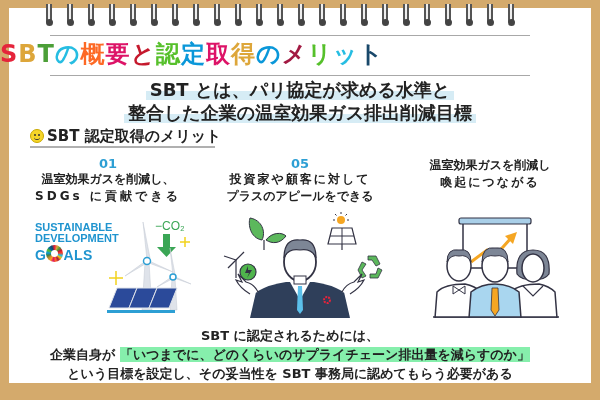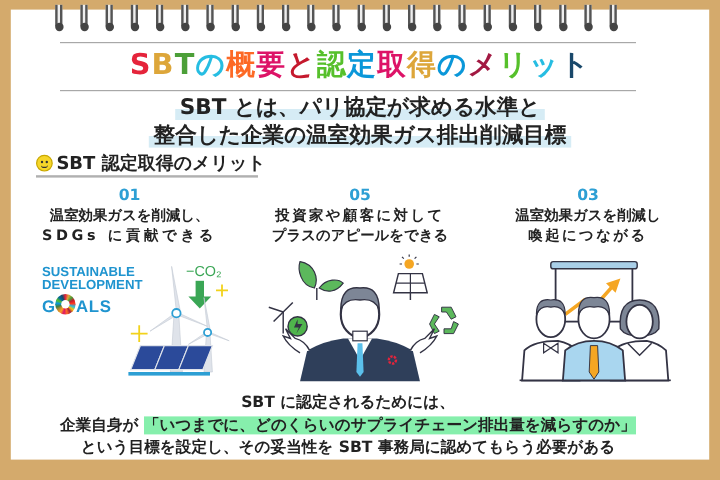--- a/index.html
+++ b/index.html
@@ -4,21 +4,21 @@
 <style>
   * { box-sizing: border-box; margin: 0; padding: 0; }
   html, body { width: 600px; height: 400px; overflow: hidden; }
   body { background: #d4aa6c; font-family: "DejaVu Sans", sans-serif; position: relative; }
   .paper { position: absolute; left: 9px; top: 8px; width: 582px; height: 375px; background: #ffffff; }
   .rings { position: absolute; left: 0; top: 0; width: 600px; height: 30px; }
   .ring { position: absolute; top: 4px; width: 6px; height: 22px; }
   .ring .bar { position: absolute; left: 0; top: 0; width: 6px; height: 18px; border-left: 2px solid #555; border-right: 2px solid #555; background: #eee; }
   .ring .dot { position: absolute; left: 0; top: 15px; width: 7px; height: 7px; border-radius: 50%; background: #444; }
   .top-rule { position: absolute; left: 50px; width: 480px; top: 35px; height: 1px; background: #a8a8a8; }
-  .title { position: absolute; left: 0; width: 600px; top: 38px; text-align: center; font-size: 24px; font-weight: bold; letter-spacing: 1px; white-space: nowrap; }
+  .title { position: absolute; left: 0; width: 600px; top: 38px; font-size: 24px; font-weight: bold; letter-spacing: 1px; white-space: nowrap; }
   .title span { display: inline-block; }
   .mid-rule { position: absolute; left: 50px; width: 480px; top: 75px; height: 1px; background: #a8a8a8; }
   .lead { position: absolute; left: 0; width: 600px; top: 78px; text-align: center; font-size: 18px; font-weight: bold; color: #222; line-height: 23px; }
   .lead .hl { background: linear-gradient(transparent 55%, #d6ecf5 55%); padding: 0 4px; margin-top: 12px; }
   .section-head { position: absolute; left: 30px; top: 126px; height: 22px; width: 185px; border-bottom: 2px solid #b0b0b0; display: flex; align-items: center; }
   .smiley { width: 14px; height: 14px; border-radius: 50%; background: #f6d629; border: 1px solid #c9a800; position: relative; margin-right: 3px; flex: none; }
   .smiley::before { content: ""; position: absolute; left: 3px; top: 4px; width: 2px; height: 2px; background: #333; border-radius: 50%; box-shadow: 4px 0 0 #333; }
   .smiley::after { content: ""; position: absolute; left: 3px; top: 6px; width: 6px; height: 3px; border-bottom: 1px solid #333; border-radius: 0 0 4px 4px; }
   .section-head .txt { font-size: 15px; font-weight: bold; color: #222; white-space: nowrap; }
   .benefit { position: absolute; top: 157px; width: 190px; text-align: center; }
@@ -149,21 +149,20 @@
   <div class="num">01</div>
   <div class="l">温室効果ガスを削減し、</div>
   <div class="l" style="letter-spacing:3px">SDGs に貢献できる</div>
 </div>
 <div class="benefit b2">
   <div class="num">05</div>
   <div class="l" style="letter-spacing:2px">投資家や顧客に対して</div>
   <div class="l">プラスのアピールをできる</div>
 </div>
 <div class="benefit b3">
-  <div class="num">03</div>
   <div class="l">温室効果ガスを削減し</div>
   <div class="l" style="letter-spacing:2px">喚起につながる</div>
 </div>
 
 <div class="illus i1">
   <div class="sdg-text">
     <div>SUSTAINABLE</div>
     <div>DEVELOPMENT</div>
     <div class="sdg-goals">
       <span>G</span><span style="display:inline-block;width:17px;height:17px;border-radius:50%;background:conic-gradient(#e5243b,#dda63a,#4c9f38,#c5192d,#ff3a21,#26bde2,#fcc30b,#a21942,#fd6925,#dd1367,#fd9d24,#bf8b2e,#3f7e44,#0a97d9,#56c02b,#00689d,#19486a,#e5243b);vertical-align:-2px;position:relative"><span style="position:absolute;left:5px;top:5px;width:7px;height:7px;background:#fff;border-radius:50%"></span></span><span>ALS</span>

